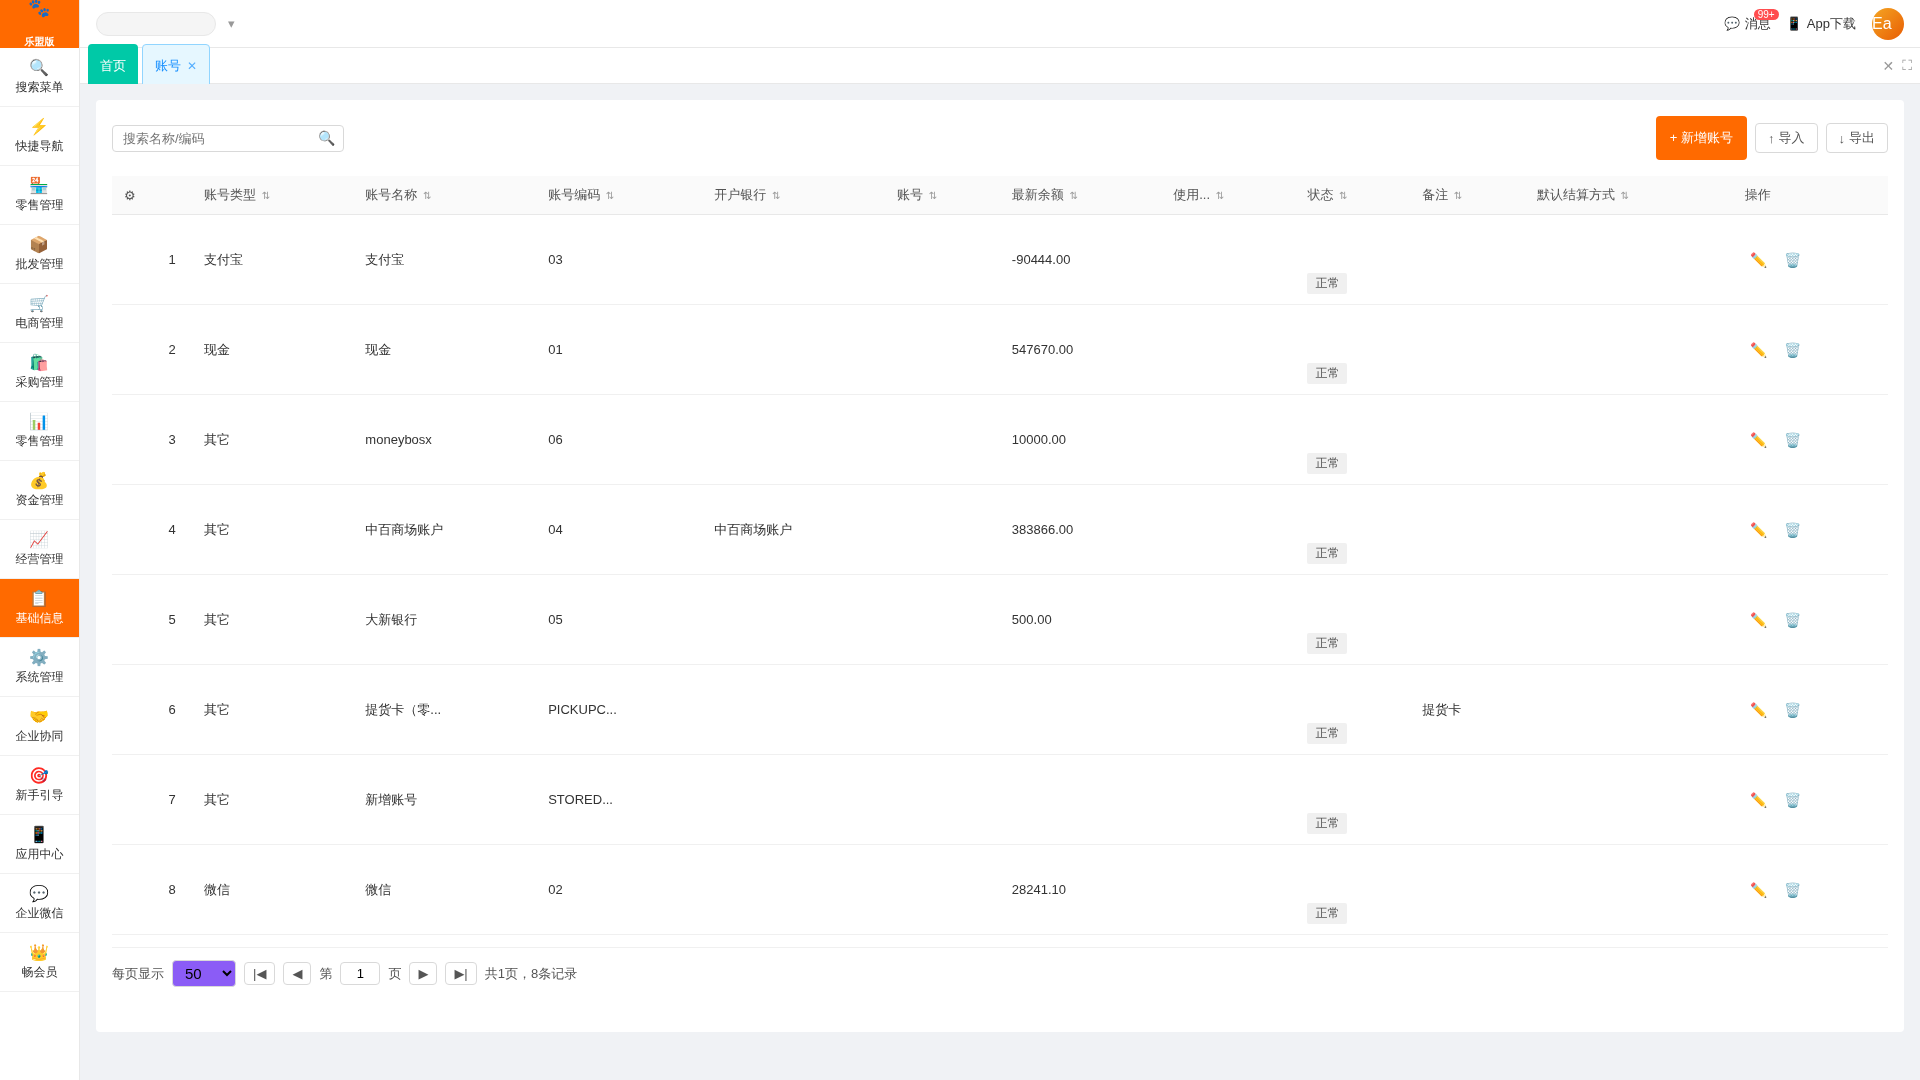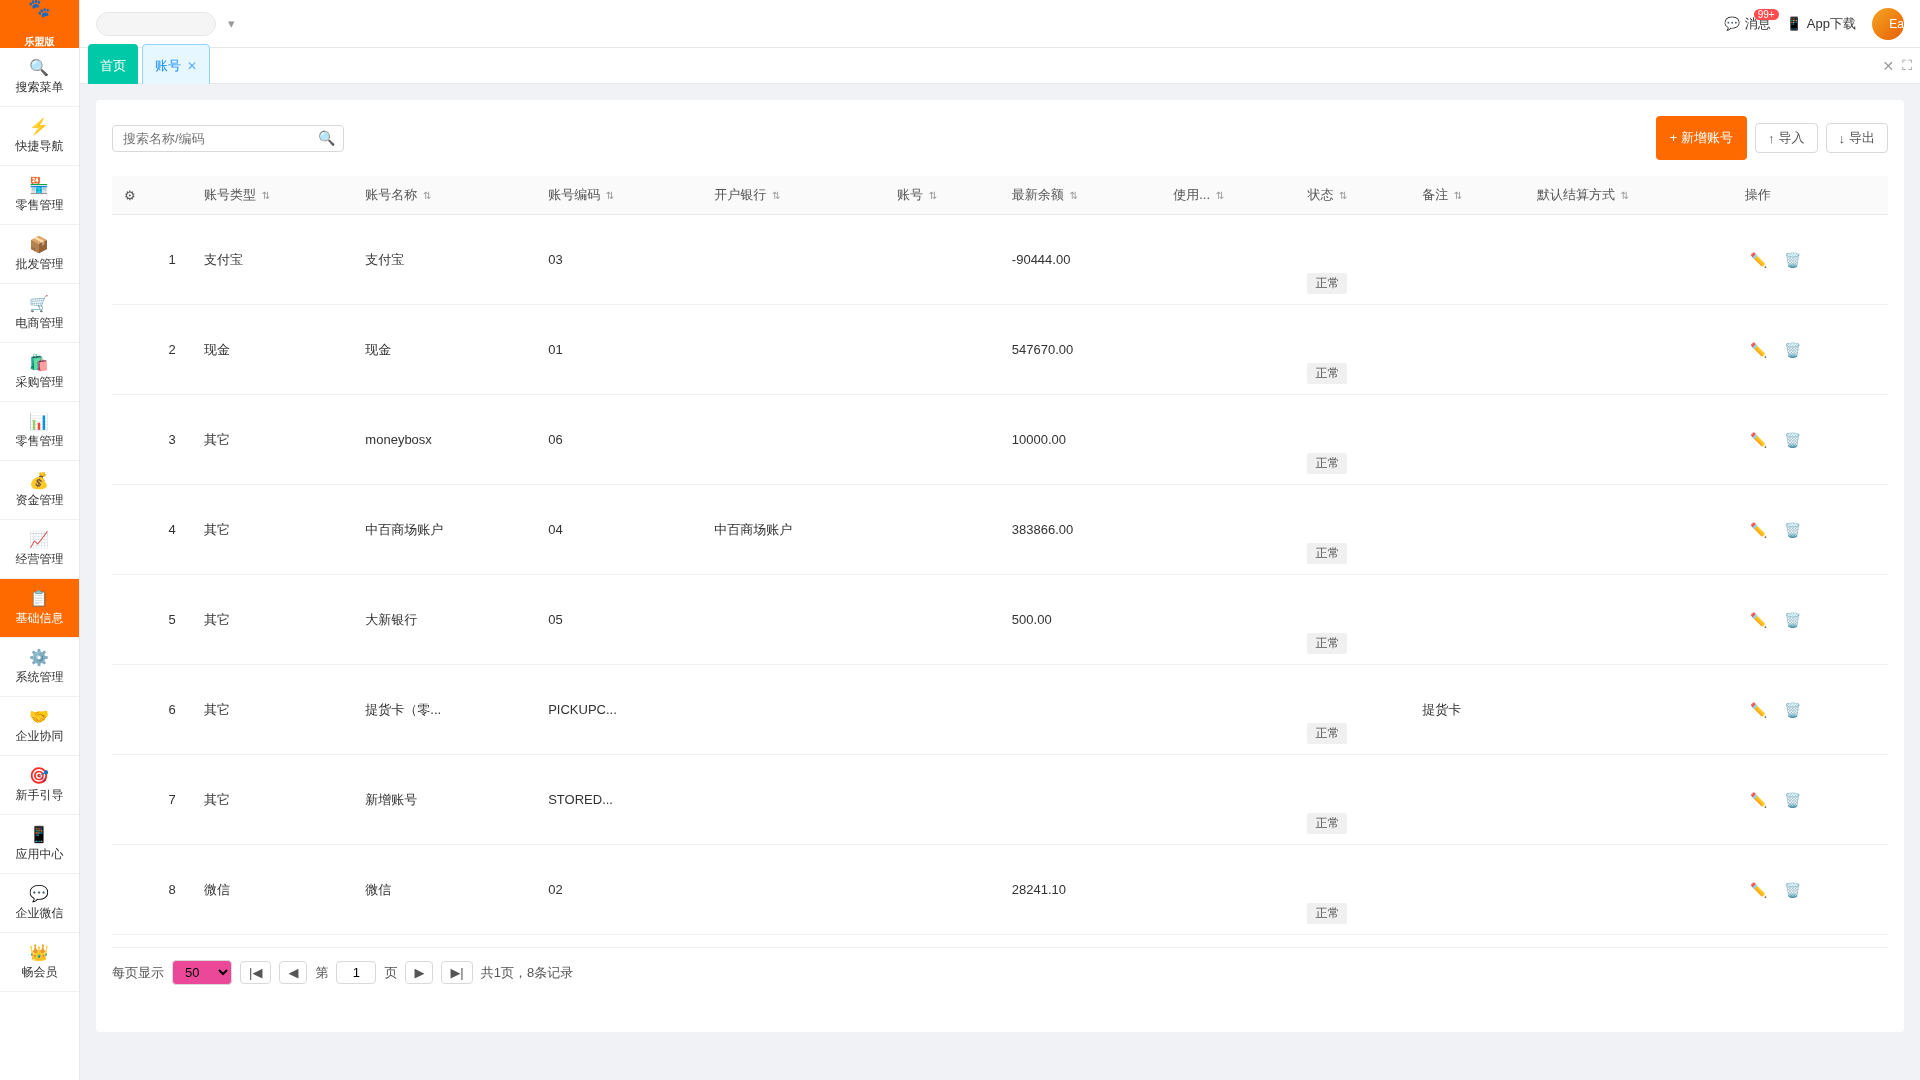--- a/index.html
+++ b/index.html
@@ -114,23 +114,23 @@
       font-size: 13px;
       color: #333;
     }
     .avatar {
       width: 32px;
       height: 32px;
       border-radius: 50%;
       background: linear-gradient(135deg, #f5a623, #e85d04);
       display: flex;
       align-items: center;
-      justify-content: flex-end;
+      justify-content: flex-start;
       color: #fff;
-      font-size: 12px;
+      font-size: 16px;
       cursor: pointer;
     }
 
     
     .tab-bar {
       background: #fff;
       height: 36px;
       display: flex;
       align-items: center;
       border-bottom: 1px solid #e8e8e8;
@@ -303,22 +303,22 @@
       gap: 8px;
       font-size: 13px;
       color: #555;
       border-top: 1px solid #f0f0f0;
       margin-top: 12px;
     }
     .page-size-select {
       border: 1px solid #d9d9d9;
       border-radius: 4px;
       padding: 3px 8px;
-      font-size: 13px;
-      background: #ec4899;
+      font-size: 15px;
+      background: #8b5cf6;
       cursor: pointer;
     }
     .page-nav-btn {
       background: #fff;
       border: 1px solid #d9d9d9;
       border-radius: 4px;
       padding: 3px 8px;
       cursor: pointer;
       font-size: 13px;
       color: #555;

